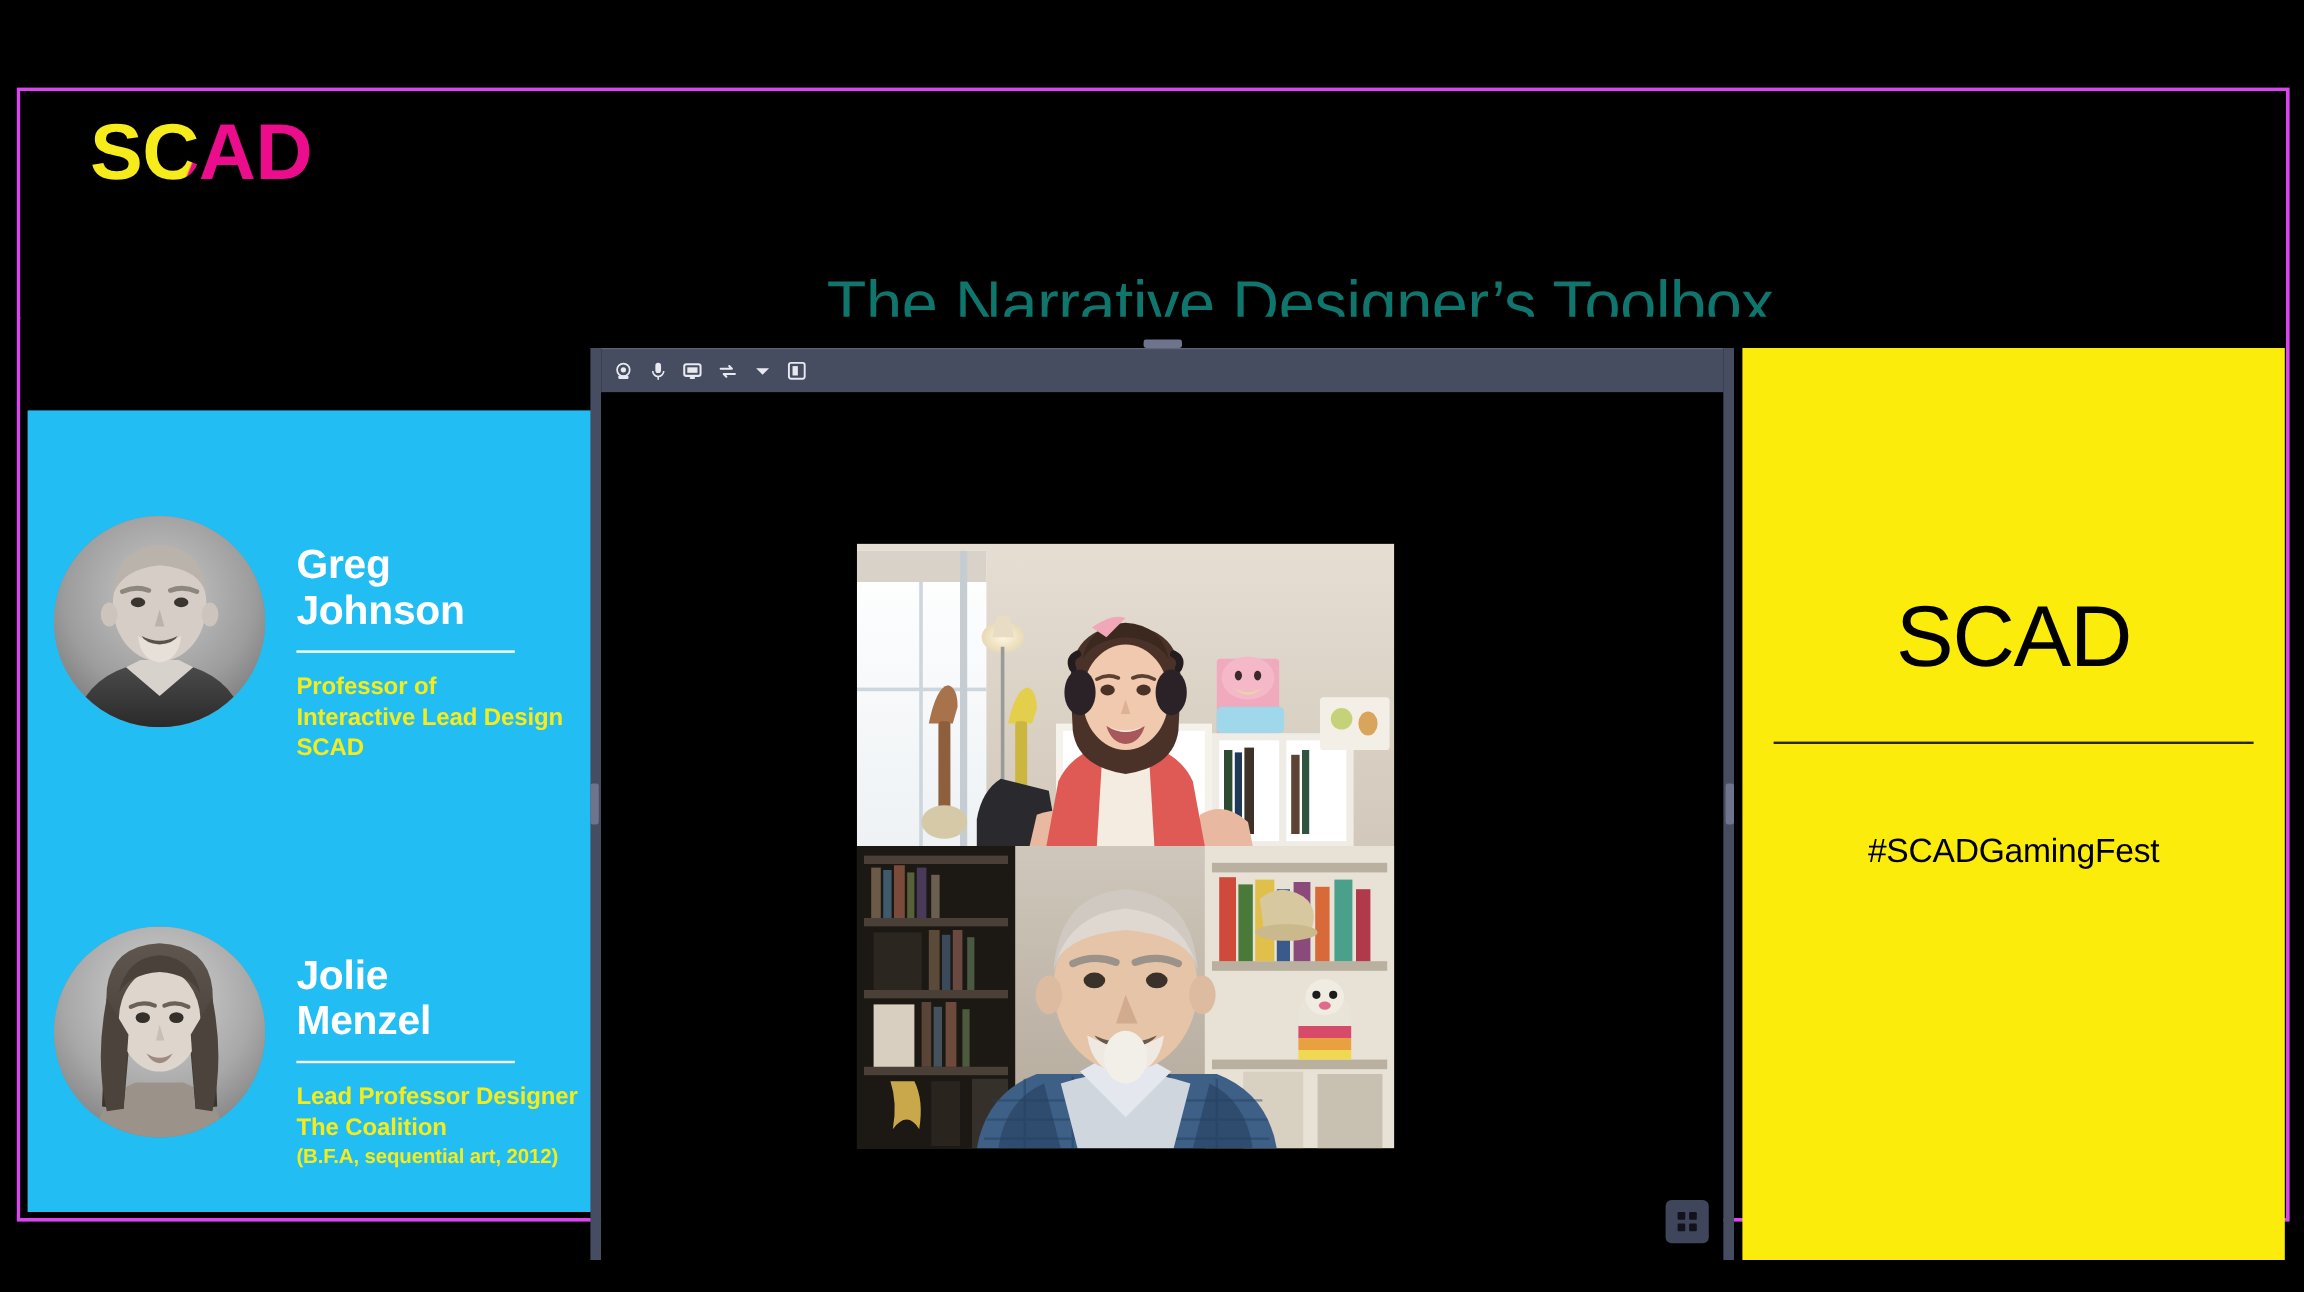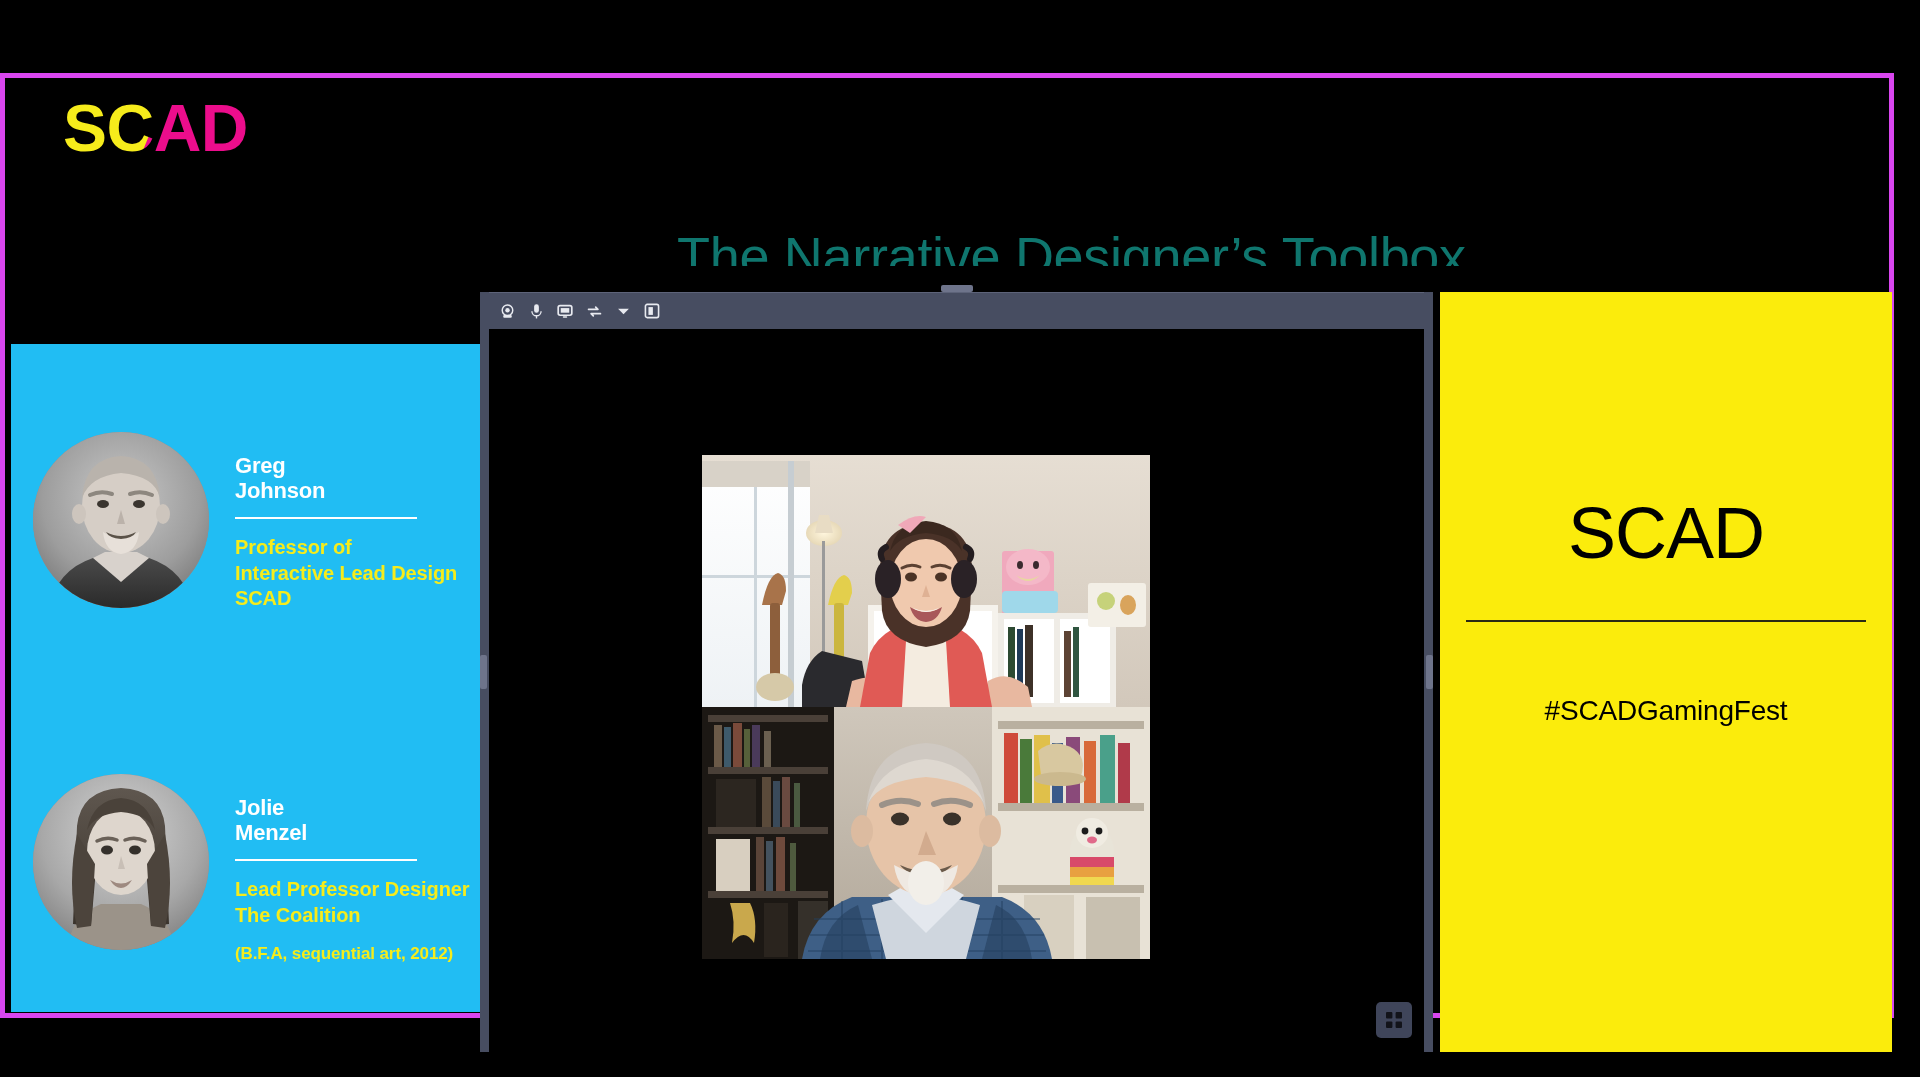--- a/index.html
+++ b/index.html
@@ -16,25 +16,25 @@
   #stage {
     position: relative;
     width: 1920px;
     height: 1077px;
     background: #000000;
   }
 
   
   #presentation-frame {
     position: absolute;
-    left: 0;
+    left: 14px;
     top: 73px;
     width: 1894px;
     height: 945px;
-    border: 5px solid #d946ef;
+    border: 3px solid #d946ef;
     background: #000000;
   }
 
   
   #banner {
     position: absolute;
     left: 0;
     top: 0;
     width: 100%;
     height: 188px;
@@ -146,21 +146,21 @@
   .speaker-avatar svg { display: block; width: 100%; height: 100%; }
 
   .speaker-info {
     margin-left: 26px;
     padding-top: 22px;
     flex: 1 1 auto;
   }
 
   .speaker-name {
     color: #ffffff;
-    font-size: 22px;
+    font-size: 34px;
     font-weight: 700;
     line-height: 1.12;
     letter-spacing: -0.2px;
     white-space: pre-line;
   }
 
   .speaker-rule {
     width: 182px;
     height: 2px;
     background: #ffffff;
@@ -175,21 +175,21 @@
     letter-spacing: -0.1px;
     white-space: pre-line;
   }
 
   .speaker-note {
     color: #f6ec1b;
     font-size: 17px;
     font-weight: 700;
     line-height: 1.25;
     letter-spacing: -0.1px;
-    margin-top: 15px;
+    margin-top: 0;
   }
 
   
   #video-window {
     position: absolute;
     left: 484px;
     top: 24px;
     width: 935px;
     height: 760px;
     background: #000000;

